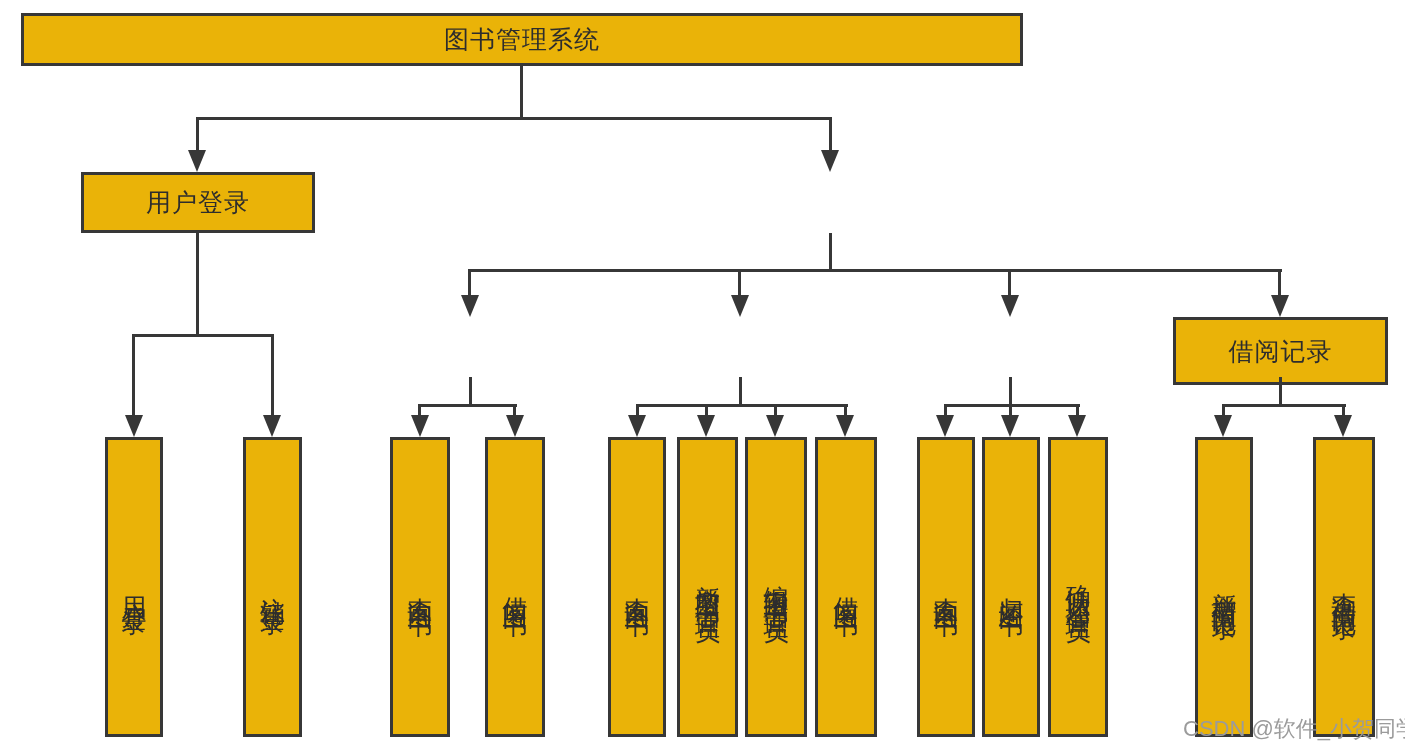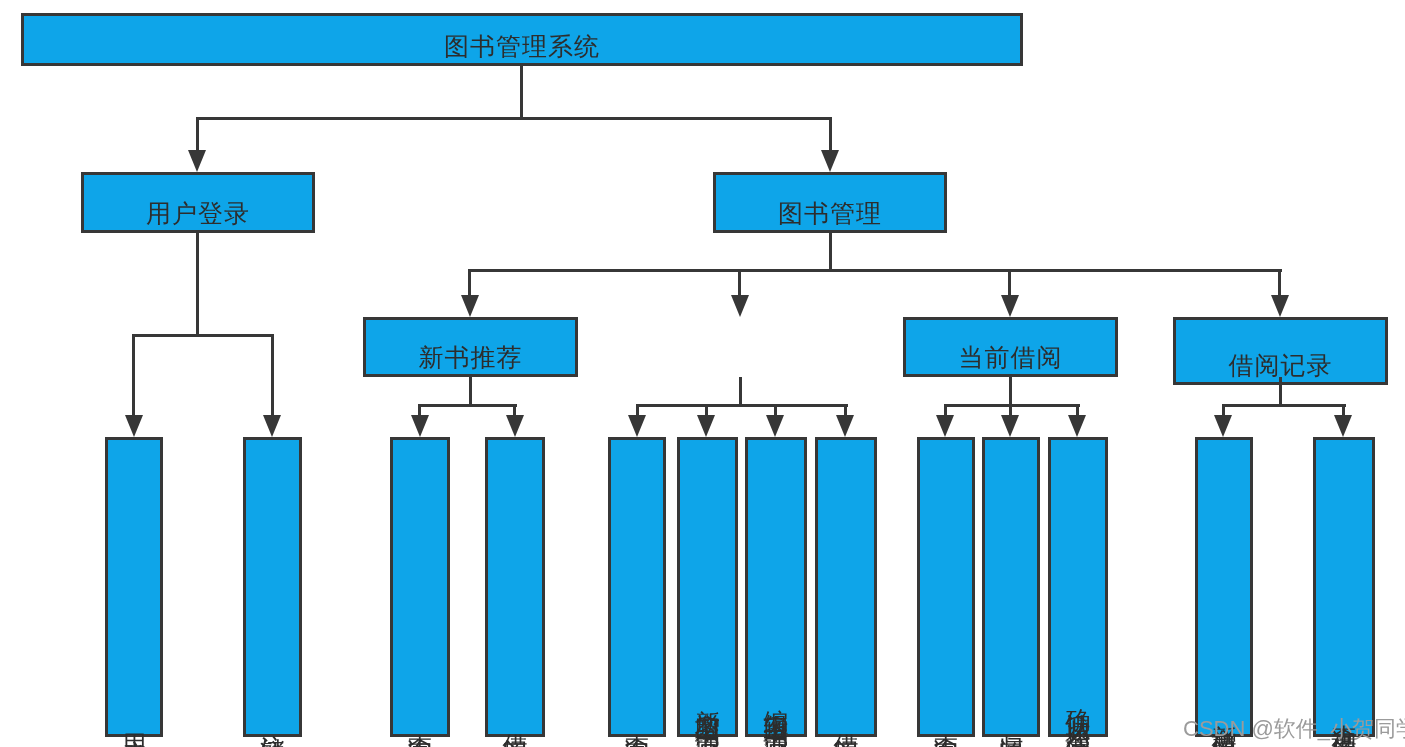--- a/index.html
+++ b/index.html
@@ -1,22 +1,22 @@
 <!DOCTYPE html>
 <html><head>
 <meta charset="utf-8">
 <style>
   html,body{margin:0;padding:0;background:#ffffff;}
   #canvas{
     position:relative;width:1405px;height:747px;background:#ffffff;overflow:hidden;
     font-family:"Liberation Sans",sans-serif;
   }
   .node{
-    position:absolute;background:#0ea5e9;border:3px solid #373737;box-sizing:border-box;
-    display:flex;align-items:flex-end;justify-content:center;
+    position:absolute;background:#eab308;border:3px solid #373737;box-sizing:border-box;
+    display:flex;align-items:center;justify-content:center;
     color:#2d2d2d;font-size:25px;letter-spacing:1px;
   }
   .leaf{border-width:3px;}
   .vtext{
     writing-mode:vertical-rl;text-orientation:mixed;
     letter-spacing:5px;line-height:1;font-size:25px;white-space:nowrap;
   }
   .ln{position:absolute;background:#373737;}
   .arw{
     position:absolute;width:0;height:0;
@@ -33,30 +33,21 @@
 
 <div id="canvas">
 
   <div class="node" style="left:21px;top:13px;width:1002px;height:53px">
     <span>图书管理系统</span>
   </div>
 
   <div class="node" style="left:81px;top:172px;width:234px;height:61px">
     <span>用户登录</span>
   </div>
-  <div class="node" style="left:713px;top:172px;width:234px;height:61px">
-    <span>图书管理</span>
-  </div>
 
-  <div class="node" style="left:363px;top:317px;width:215px;height:60px">
-    <span>新书推荐</span>
-  </div>
-  <div class="node" style="left:903px;top:317px;width:215px;height:60px">
-    <span>当前借阅</span>
-  </div>
   <div class="node" style="left:1173px;top:317px;width:215px;height:68px">
     <span>借阅记录</span>
   </div>
 
   <div class="node leaf" style="left:105px;top:437px;width:58px;height:300px">
     <span class="vtext">用户登录</span>
   </div>
   <div class="node leaf" style="left:243px;top:437px;width:59px;height:300px">
     <span class="vtext">注销登录</span>
   </div>

